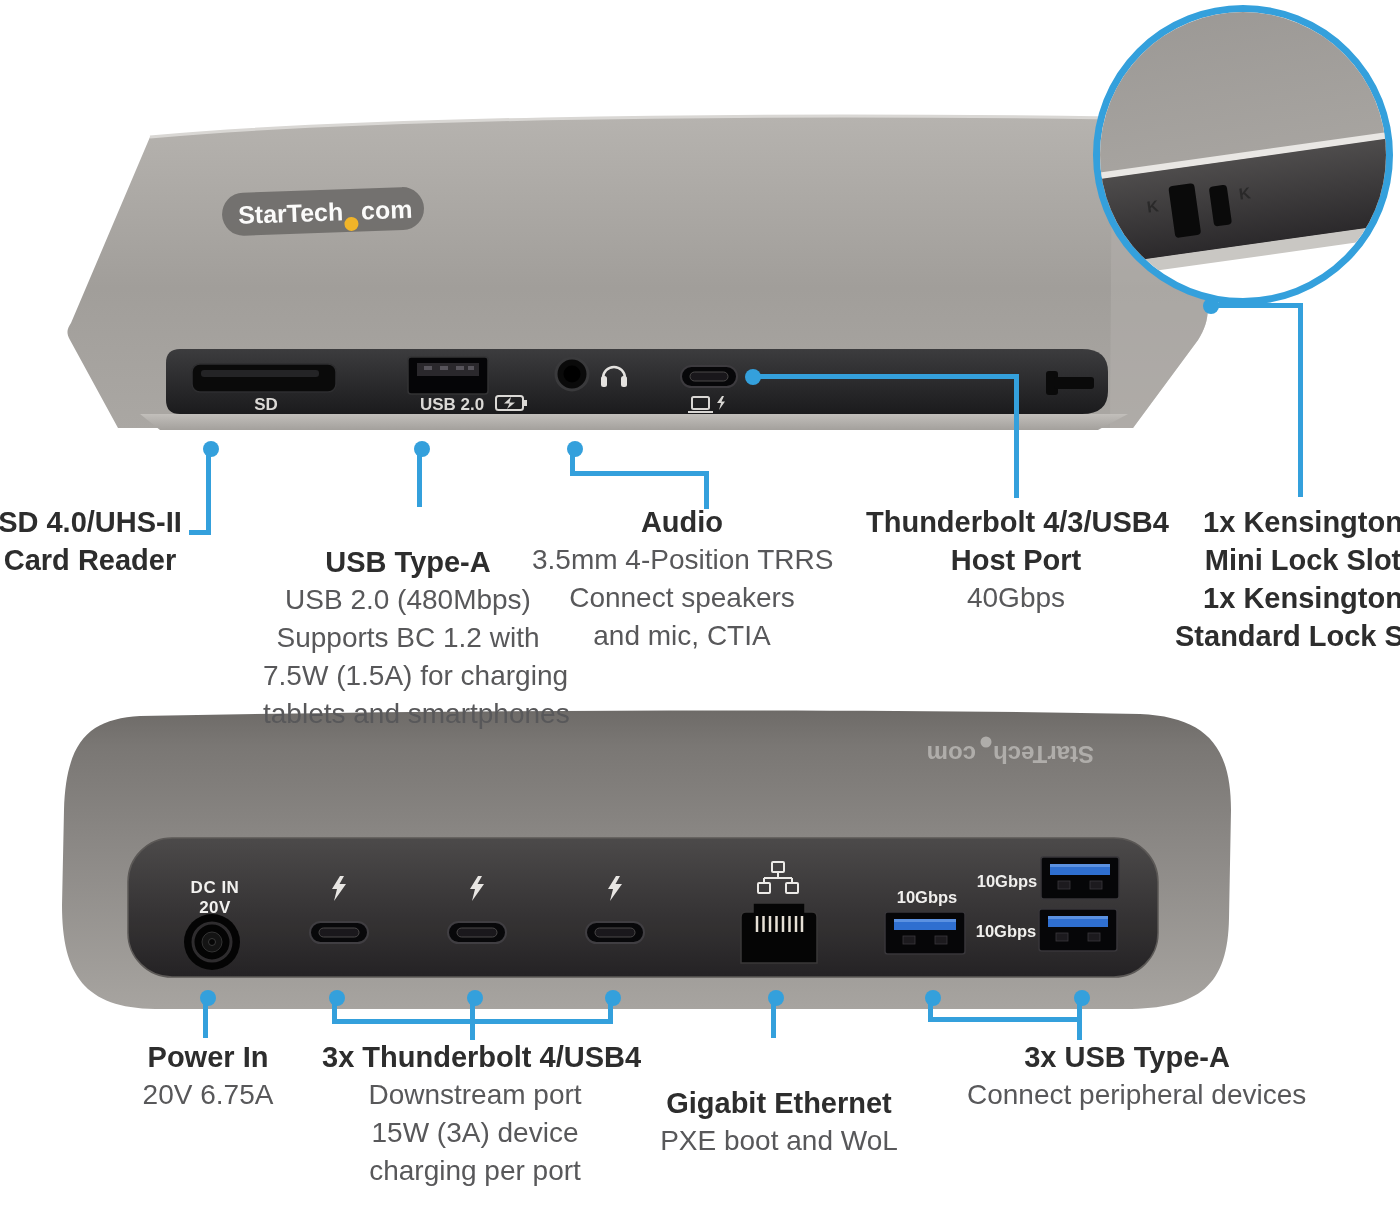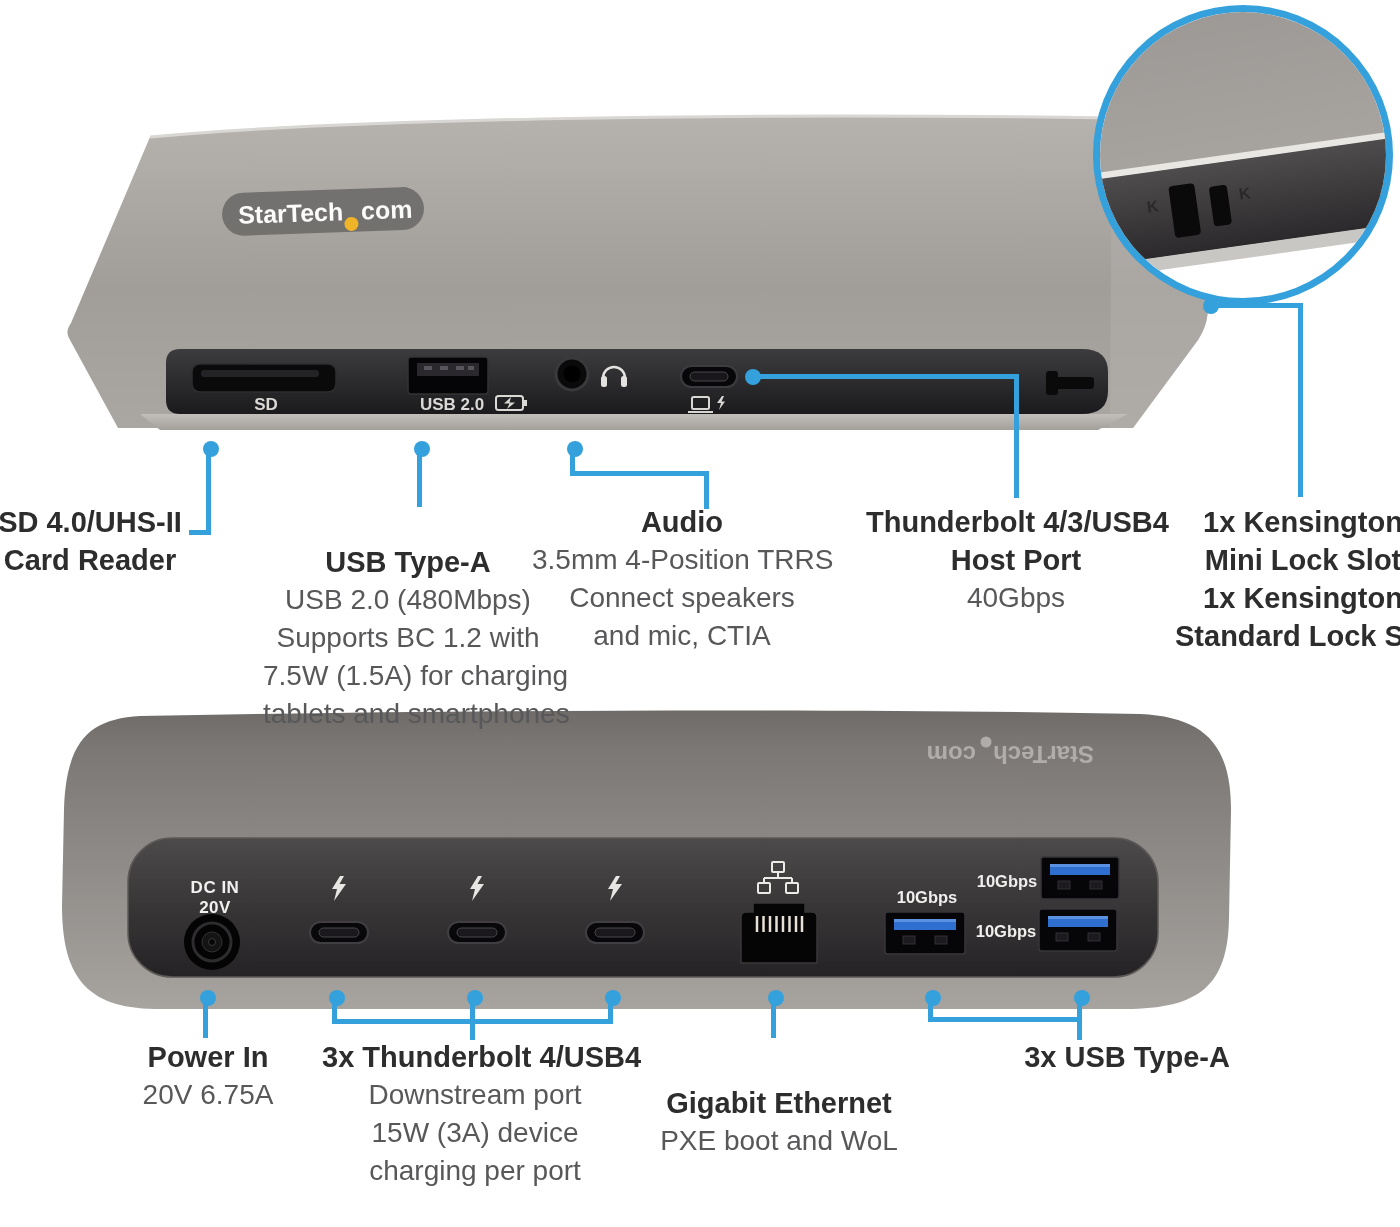--- a/index.html
+++ b/index.html
@@ -306,15 +306,16 @@
     <div class="b">charging per port</div>
   </div>
 
   <div class="label-block" style="left:629px;top:1038px;width:300px;margin-top:46px;">
     <div class="t">Gigabit Ethernet</div>
     <div class="b">PXE boot and WoL</div>
   </div>
 
   <div class="label-block" style="left:967px;top:1038px;width:320px;">
     <div class="t">3x USB Type-A</div>
+    <div class="b">Connect peripheral devices</div>
   </div>
 
 </div>
 
 </body></html>

